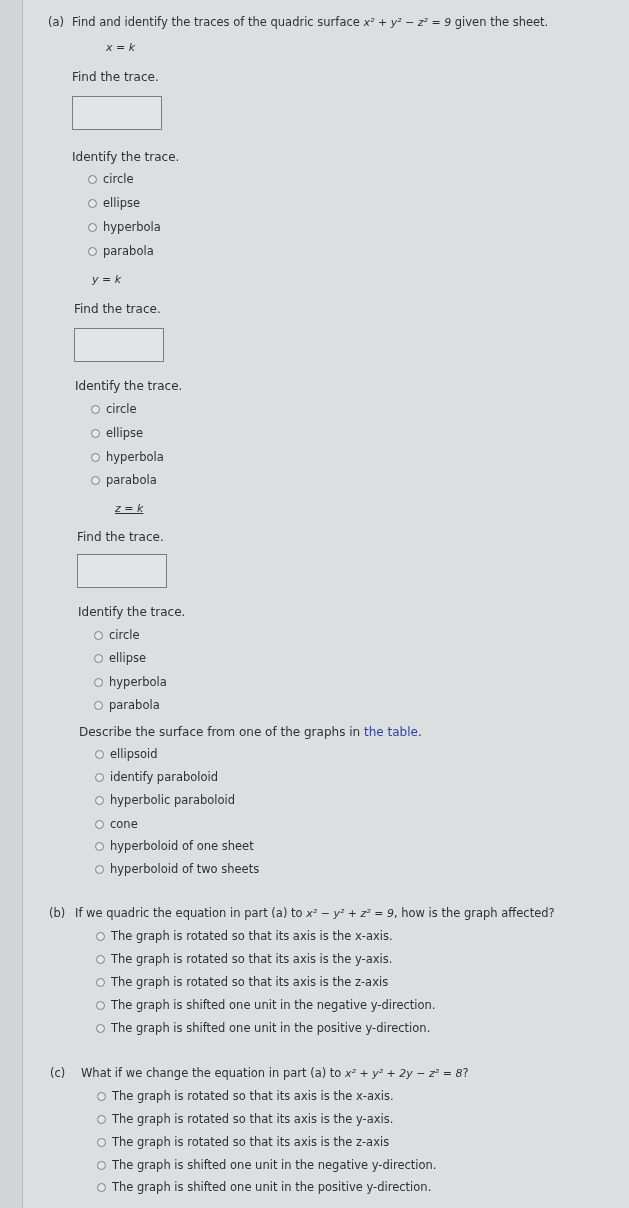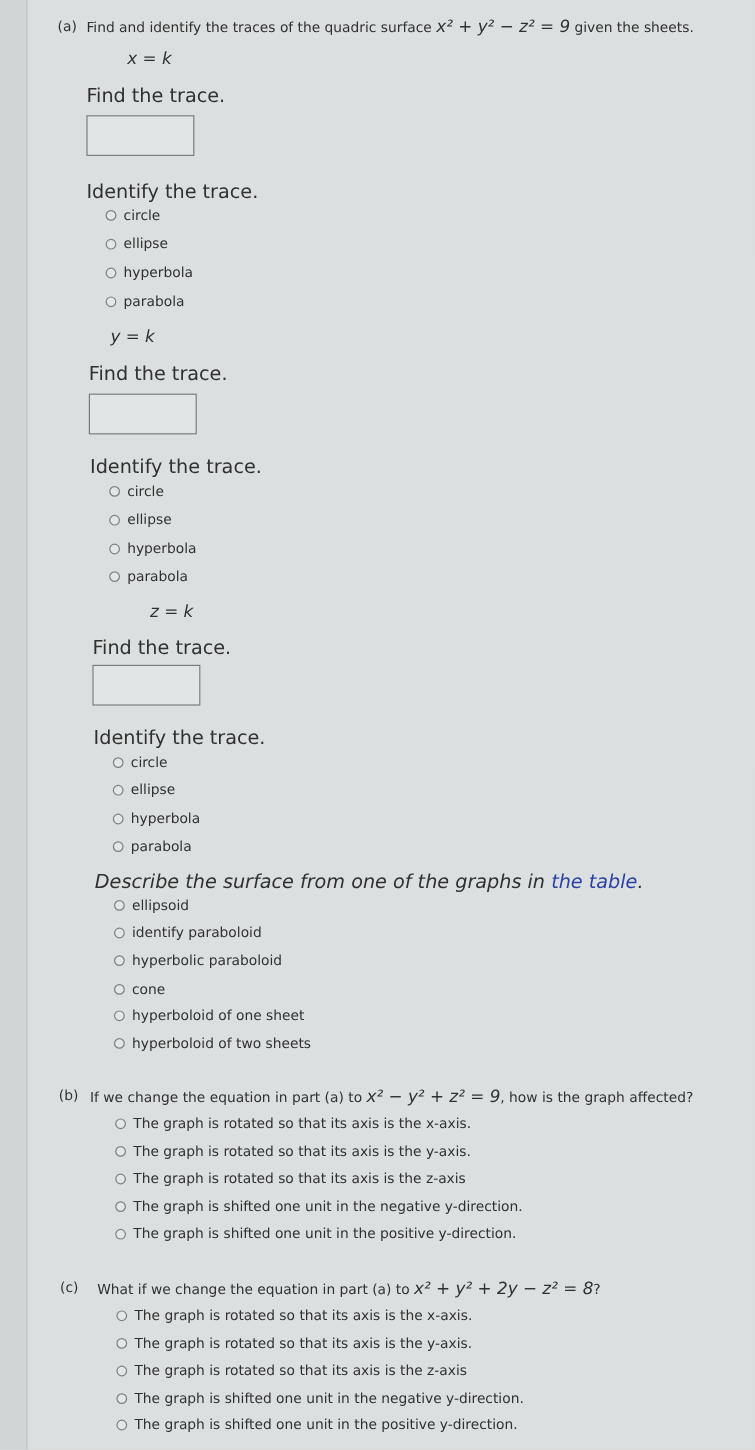--- a/index.html
+++ b/index.html
@@ -13,22 +13,22 @@
   .leftbar {
     position: absolute; left: 0; top: 0; width: 22px; height: 1208px;
     background: #d2d5d5; border-right: 1px solid #b9bcbc;
   }
   .page {
     position: absolute; left: 23px; top: 0; width: 606px; height: 1208px;
     background: #dcdfdf;
   }
   .abs { position: absolute; white-space: nowrap; }
   .q { font-size: 11.5px; }
-  .lbl { font-size: 16px; }
-  .eq { font-size: 14px; font-style: italic; }
+  .lbl { font-size: 12px; }
+  .eq { font-size: 11px; font-style: italic; }
   .box {
     position: absolute; width: 90px; height: 34px;
     border: 1.5px solid #7a7d7d; background: #e2e5e5; box-sizing: border-box;
   }
   .opt { position: absolute; display: flex; align-items: center; font-size: 11.5px; white-space: nowrap; }
   .radio {
     width: 9px; height: 9px; border-radius: 50%;
     border: 1.3px solid #7d8080; background: #e4e7e7; margin-right: 6px; box-sizing: border-box;
     flex: 0 0 auto;
   }
@@ -37,21 +37,21 @@
 </head>
 <body>
 
 <div class="leftbar"></div>
 <div class="page"></div>
 
 <div class="abs q" style="left:48px;top:15px;">(a)</div>
 <div class="abs q" style="left:72px;top:15px;">
   <span>Find and identify the traces of the quadric surface</span>
   <span class="eq">x² + y² − z² = 9</span>
-  <span>given the sheets.</span>
+  <span>given the sheet.</span>
 </div>
 
 <div class="abs eq" style="left:106px;top:41px;">x = k</div>
 <div class="abs lbl" style="left:72px;top:70px;">Find the trace.</div>
 <div class="box" style="left:72px;top:96px;"></div>
 <div class="abs lbl" style="left:72px;top:150px;">Identify the trace.</div>
 <div class="opt" style="left:88px;top:172px;">
     <span class="radio"></span>
     <span>circle</span>
   </div>
@@ -82,42 +82,42 @@
   </div>
 <div class="opt" style="left:91px;top:450px;">
     <span class="radio"></span>
     <span>hyperbola</span>
   </div>
 <div class="opt" style="left:91px;top:473px;">
     <span class="radio"></span>
     <span>parabola</span>
   </div>
 
-<div class="abs eq" style="left:125px;top:502px;">z = k</div>
+<div class="abs eq" style="left:115px;top:502px;text-decoration:underline;">z = k</div>
 <div class="abs lbl" style="left:77px;top:530px;">Find the trace.</div>
 <div class="box" style="left:77px;top:554px;"></div>
 <div class="abs lbl" style="left:78px;top:605px;">Identify the trace.</div>
 <div class="opt" style="left:94px;top:628px;">
     <span class="radio"></span>
     <span>circle</span>
   </div>
 <div class="opt" style="left:94px;top:651px;">
     <span class="radio"></span>
     <span>ellipse</span>
   </div>
 <div class="opt" style="left:94px;top:675px;">
     <span class="radio"></span>
     <span>hyperbola</span>
   </div>
 <div class="opt" style="left:94px;top:698px;">
     <span class="radio"></span>
     <span>parabola</span>
   </div>
 
-<div class="abs lbl" style="left:79px;top:725px;font-style:italic;">
+<div class="abs lbl" style="left:79px;top:725px;">
   <span>Describe the surface from one of the graphs in</span>
   <span class="link">the table</span><span>.</span>
 </div>
 <div class="opt" style="left:95px;top:747px;">
     <span class="radio"></span>
     <span>ellipsoid</span>
   </div>
 <div class="opt" style="left:95px;top:770px;">
     <span class="radio"></span>
     <span>identify paraboloid</span>
@@ -134,21 +134,21 @@
     <span class="radio"></span>
     <span>hyperboloid of one sheet</span>
   </div>
 <div class="opt" style="left:95px;top:862px;">
     <span class="radio"></span>
     <span>hyperboloid of two sheets</span>
   </div>
 
 <div class="abs q" style="left:49px;top:906px;">(b)</div>
 <div class="abs q" style="left:75px;top:906px;">
-  <span>If we change the equation in part (a) to</span>
+  <span>If we quadric the equation in part (a) to</span>
   <span class="eq">x² − y² + z² = 9</span><span>, how is the graph affected?</span>
 </div>
 <div class="opt" style="left:96px;top:929px;">
     <span class="radio"></span>
     <span>The graph is rotated so that its axis is the x-axis.</span>
   </div>
 <div class="opt" style="left:96px;top:952px;">
     <span class="radio"></span>
     <span>The graph is rotated so that its axis is the y-axis.</span>
   </div>

